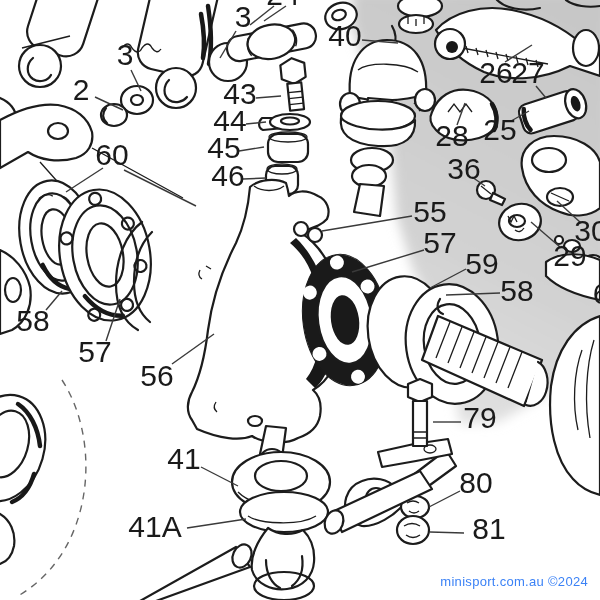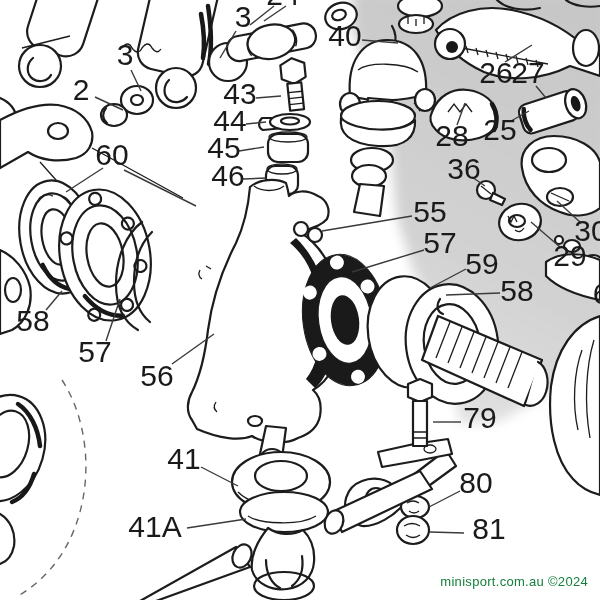--- a/index.html
+++ b/index.html
@@ -8,21 +8,21 @@
   svg{position:absolute;left:0;top:0;}
   .part-label{font-family:"Liberation Sans",sans-serif;font-size:30px;fill:#1a1a1a;
               text-anchor:middle;}
   .leader{stroke:#3a3a3a;stroke-width:1.4;fill:none;}
   .p{fill:#ffffff;stroke:#1c1c1c;stroke-width:2.2;stroke-linejoin:round;stroke-linecap:round;}
   .ln{fill:none;stroke:#1c1c1c;stroke-width:2.2;stroke-linejoin:round;stroke-linecap:round;}
   .thin{fill:none;stroke:#1c1c1c;stroke-width:1.3;}
   .dk{fill:#181818;stroke:none;}
   .shade{fill:none;stroke:#181818;stroke-width:4.5;stroke-linecap:round;}
   .dash{fill:none;stroke:#666;stroke-width:1.4;stroke-dasharray:7 6;}
-  #watermark{position:absolute;right:12px;bottom:11px;font-size:13px;color:#15803d;
+  #watermark{position:absolute;right:12px;bottom:11px;font-size:13px;color:#3b82f6;
              letter-spacing:.3px;}
 </style>
 </head>
 <body>
 
 <div id="stage">
 <svg id="diagram-svg" width="600" height="600" viewBox="0 0 600 600">
   <defs>
     <linearGradient id="grayGrad" x1="600" y1="0" x2="380" y2="430" gradientUnits="userSpaceOnUse">
       <stop offset="0" stop-color="#c6c6c6"></stop>

